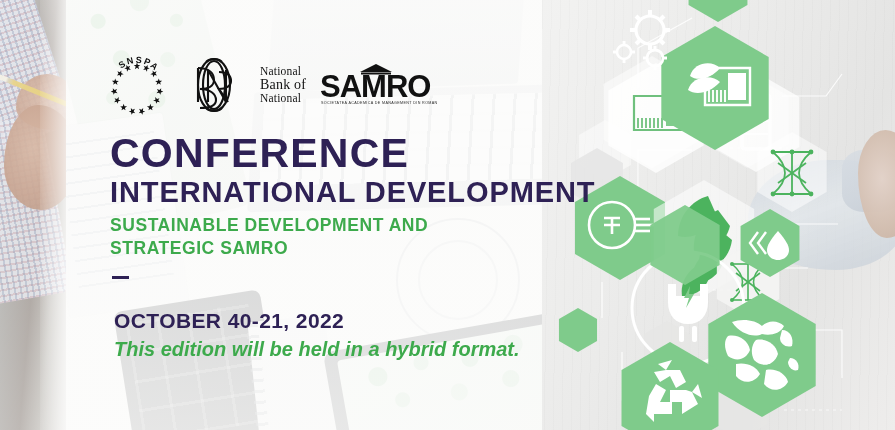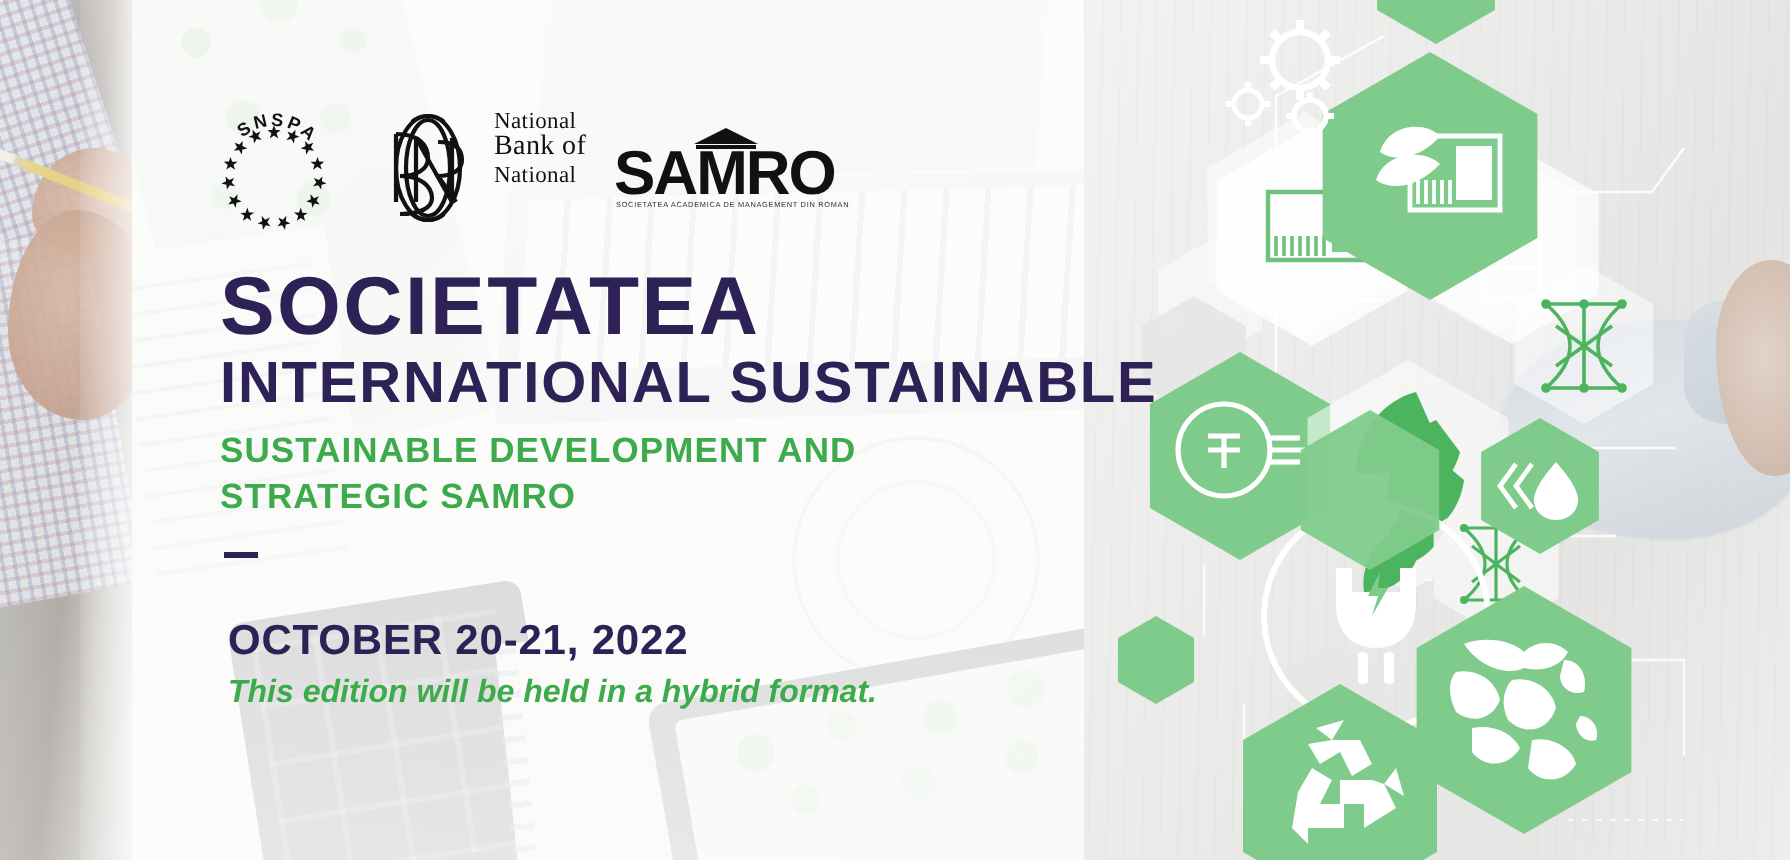--- a/index.html
+++ b/index.html
@@ -280,21 +280,21 @@
   
   .logos {
     position: absolute;
     left: 102px; top: 52px;
     height: 66px;
     display: flex;
     align-items: center;
     gap: 14px;
   }
   .logo-snspa { position: relative; width: 70px; height: 64px; }
-  .logo-bnr  { position: relative; display: flex; align-items: flex-start; gap: 5px; height: 60px; }
+  .logo-bnr  { position: relative; display: flex; align-items: center; gap: 18px; height: 60px; }
   .bnr-text {
     font-family: "Liberation Serif", serif;
     color: #121212;
     line-height: 1.06;
     font-size: 11.5px;
     letter-spacing: 0.2px;
   }
   .bnr-text span { display: block; }
   .bnr-small { font-size: 14px; }
   .logo-samro { position: relative; width: 118px; height: 44px; }
@@ -338,21 +338,21 @@
     left: 114px; top: 310px;
     font-size: 21px;
     font-weight: bold;
     letter-spacing: 0.4px;
     color: #2E2155;
     line-height: 1;
   }
   .note {
     position: absolute;
     left: 114px; top: 339px;
-    font-size: 16px;
+    font-size: 20px;
     font-style: italic;
     font-weight: bold;
     color: #3DAA4C;
     line-height: 1;
   }
 </style>
 </head>
 <body>
 
 <div id="banner">
@@ -715,26 +715,26 @@
         <text x="0" y="34" font-family="'Liberation Sans', sans-serif" font-size="31" font-weight="bold" fill="#111111" letter-spacing="-1">
           <tspan>SAMRO</tspan>
         </text>
         <text x="1" y="40.5" font-family="'Liberation Sans', sans-serif" font-size="3.7" fill="#2b2b2b" letter-spacing="0.36">
           <tspan>SOCIETATEA ACADEMICA DE MANAGEMENT DIN ROMANIA</tspan>
         </text>
       </svg>
     </div>
   </div>
 
-  <div class="title-1">SOCIETATEA</div>
-  <div class="title-2">INTERNATIONAL SUSTAINABLE</div>
+  <div class="title-1">CONFERENCE</div>
+  <div class="title-2">INTERNATIONAL DEVELOPMENT</div>
 
   <div class="subtitle">
     <div>SUSTAINABLE DEVELOPMENT AND</div>
     <div>STRATEGIC SAMRO</div>
   </div>
 
   <div class="rule"></div>
 
-  <div class="date">OCTOBER 20-21, 2022</div>
+  <div class="date">OCTOBER 40-21, 2022</div>
   <div class="note">This edition will be held in a hybrid format.</div>
 
 </div>
 
 </body></html>

